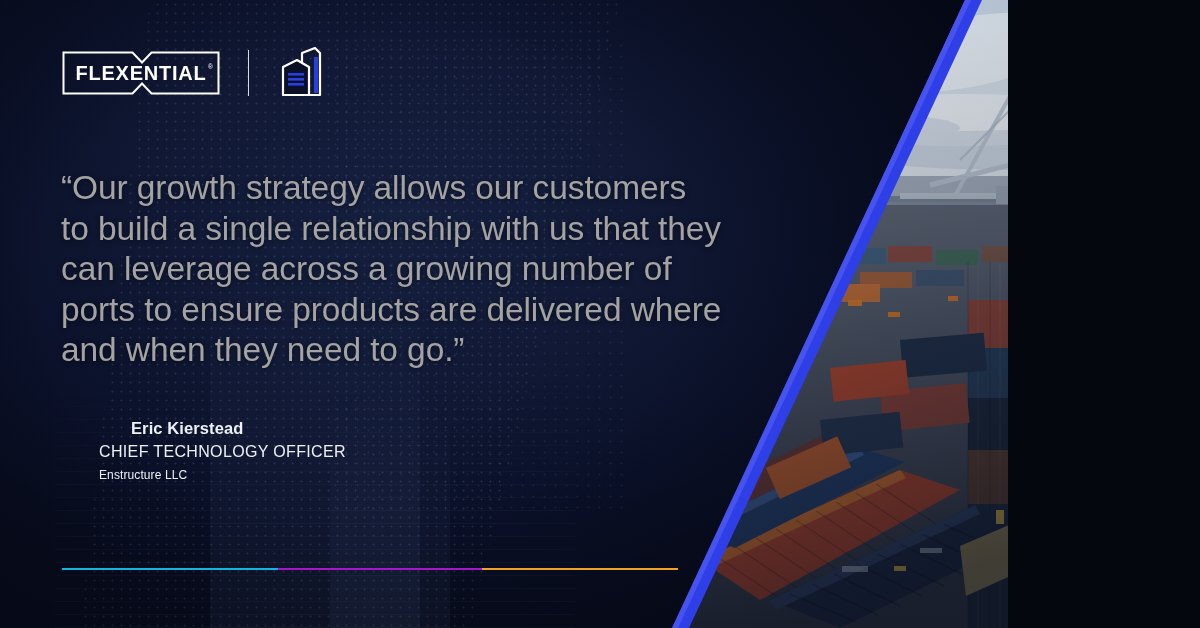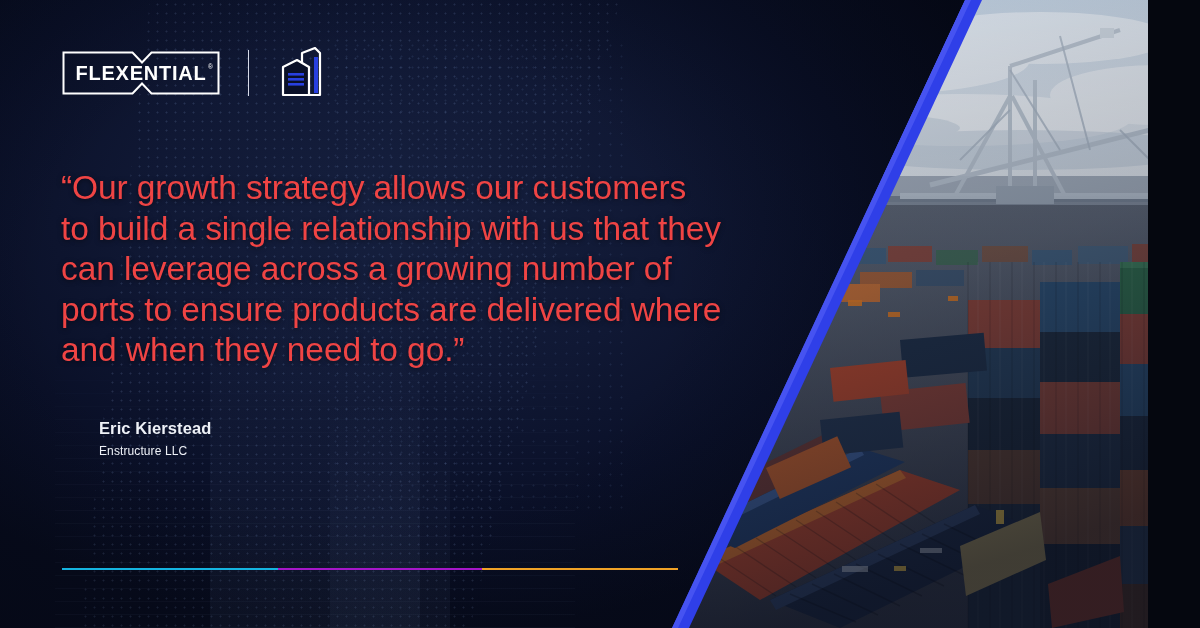--- a/index.html
+++ b/index.html
@@ -2,21 +2,21 @@
 <html><head>
 <meta charset="utf-8">
 <style>
   html, body {
     margin: 0;
     padding: 0;
     background: #05070f;
   }
   #stage {
     position: relative;
-    width: 1148px;
+    width: 1008px;
     height: 628px;
     overflow: hidden;
     font-family: "Liberation Sans", sans-serif;
     background: #0a1024;
   }
 
   
   .photo {
     position: absolute;
     top: 0; left: 0;
@@ -106,41 +106,42 @@
     opacity: 0.92;
   }
   .bld-icon { display: block; }
 
   
   .quote {
     position: absolute;
     left: 61px;
     top: 168px;
     width: 680px;
-    color: #ef4444;
+    color: #a3a3a3;
     font-size: 33.5px;
     line-height: 40.6px;
     font-weight: 400;
     letter-spacing: -0.1px;
     white-space: pre-line;
     text-shadow: 0 1px 5px rgba(0,0,0,0.5);
   }
 
   
   .attrib {
     position: absolute;
     left: 99px;
     top: 417px;
     color: #eef1f7;
   }
   .attrib .nm {
     font-size: 16.5px;
     font-weight: 700;
     letter-spacing: 0.1px;
     line-height: 23px;
+    margin-left: 32px;
   }
   .attrib .ttl {
     font-size: 16px;
     font-weight: 400;
     letter-spacing: 0.35px;
     line-height: 23.5px;
   }
   .attrib .co {
     font-size: 12px;
     font-weight: 400;
@@ -376,20 +377,21 @@
   </div>
 
   <div class="quote">“Our growth strategy allows our customers
 to build a single relationship with us that they
 can leverage across a growing number of
 ports to ensure products are delivered where
 and when they need to go.”</div>
 
   <div class="attrib">
     <div class="nm">Eric Kierstead</div>
+    <div class="ttl">CHIEF TECHNOLOGY OFFICER</div>
     <div class="co">Enstructure LLC</div>
   </div>
 
   <div class="rule">
       <span style="width: 216px; background: rgb(21, 180, 224);"></span>
       <span style="width: 204px; background: rgb(166, 23, 201);"></span>
       <span style="width: 196px; background: rgb(240, 162, 39);"></span>
     </div>
 
 </div>

